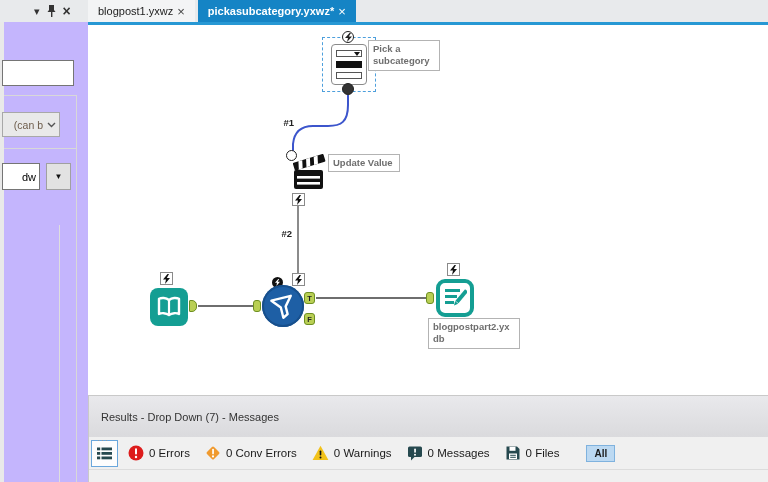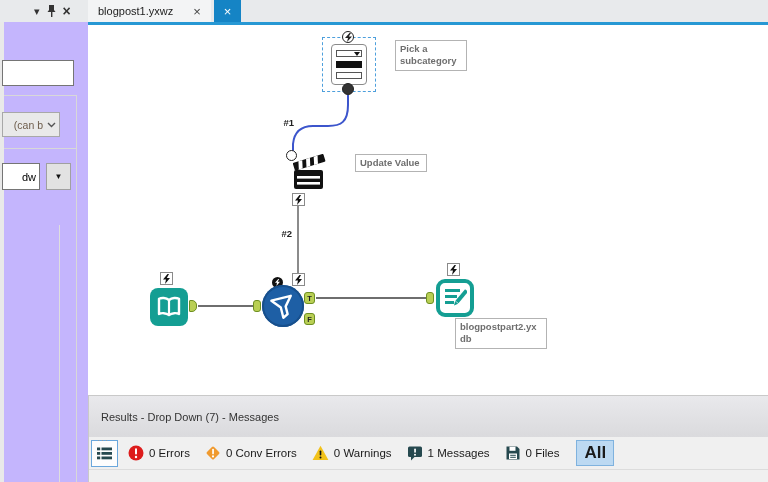--- a/index.html
+++ b/index.html
@@ -5,21 +5,21 @@
   * { margin:0; padding:0; box-sizing:border-box; }
   html,body { width:768px; height:482px; overflow:hidden; }
   body { font-family:"Liberation Sans", sans-serif; background:#e9e9e9; position:relative; }
 
   
   .topbar { position:absolute; left:0; top:0; width:768px; height:22px; background:#e8eaec; }
   .panel-controls { position:absolute; left:34px; top:2px; width:52px; height:18px; display:flex; align-items:center; gap:6px; color:#333; }
   .pc-caret { font-size:11px; line-height:18px; cursor:default; }
   .pc-close { font-size:14px; font-weight:bold; line-height:16px; }
   .tabs { position:absolute; left:88px; top:0; height:22px; display:flex; }
-  .tab { height:22px; display:flex; align-items:center; gap:20px; padding:0 10px; font-size:11px; cursor:default; }
+  .tab { height:22px; display:flex; align-items:center; gap:4px; padding:0 10px; font-size:11px; cursor:default; }
   .tab.inactive { background:#f3f4f5; color:#222; margin-right:3px; }
   .tab.active { background:#1584c5; color:#fff; font-weight:bold; }
   .tab .tab-close { font-size:13px; line-height:13px; font-weight:normal; }
   .tab.inactive .tab-close { color:#444; }
   .tab.active .tab-close { color:#fff; }
 
   
   .sidebar { position:absolute; left:4px; top:22px; width:88px; height:460px; background:#c4b5fd; border-right:1px solid #c9c9c9; }
   .sb-hline1 { position:absolute; left:0; top:73px; width:72px; height:1px; background:#d8d8d8; }
   .sb-hline2 { position:absolute; left:0; top:126px; width:72px; height:1px; background:#d8d8d8; }
@@ -39,57 +39,58 @@
   .dd-row.solid { background:#111; border-color:#111; }
   .dd-tri { position:absolute; right:1px; top:1px; width:0; height:0; border-left:3px solid transparent; border-right:3px solid transparent; border-top:4px solid #111; }
 
   .anchor-circle { position:absolute; width:12px; height:12px; border-radius:50%; background:#fff; border:1.5px solid #222; display:flex; align-items:center; justify-content:center; }
   .anchor-circle.dark { background:#333; }
   .anchor-black { position:absolute; width:11px; height:11px; border-radius:50%; background:#111; display:flex; align-items:center; justify-content:center; }
   .lightning-box { position:absolute; width:13px; height:13px; background:#fff; border:1px solid #8a8a8a; display:flex; align-items:center; justify-content:center; }
 
   .conn-label { position:absolute; font-size:9.5px; font-weight:bold; color:#222; }
 
-  .annotation { position:absolute; background:#fff; border:1px solid #b3b3b3; padding:2px 4px; font-size:9.5px; font-weight:bold; color:#6e6e6e; line-height:1.3; white-space:pre-line;margin-left:27px; }
+  .annotation { position:absolute; background:#fff; border:1px solid #b3b3b3; padding:2px 4px; font-size:9.5px; font-weight:bold; color:#6e6e6e; line-height:1.3; white-space:pre-line; }
 
   .input-icon { position:absolute; left:62px; top:263px; width:38px; height:38px; background:#149e93; border-radius:8px; display:flex; align-items:center; justify-content:center; }
   .output-icon { position:absolute; left:348px; top:254px; width:38px; height:38px; background:#fff; border:4px solid #149e93; border-radius:9px; display:flex; align-items:center; justify-content:center; }
   .filter-icon { position:absolute; left:174px; top:260px; width:42px; height:42px; background:#1e5fa5; border-radius:50%; display:flex; align-items:center; justify-content:center; box-shadow:inset 0 0 0 2px #174f8c; }
   .clapper { position:absolute; left:203px; top:126px; width:36px; height:42px; }
 
   .anchor-green { position:absolute; width:8px; height:12px; background:#b9cf54; border:1px solid #6e8f21; border-radius:3px; }
   .anchor-letter { position:absolute; width:11px; height:12px; background:#b9cf54; border:1px solid #6e8f21; border-radius:3px; font-size:7.5px; font-weight:bold; color:#222; text-align:center; line-height:11px; }
 
   
   .results { position:absolute; left:88px; top:395px; width:680px; height:87px; background:#f0f0f0; border-left:1px solid #c9c9c9; border-top:1px solid #c9c9c9; }
   .results-header { height:41px; background:linear-gradient(#e9e9ec,#dadadd); display:flex; align-items:center; padding-left:12px; font-size:11px; color:#333; }
   .results-toolbar { height:33px; background:#f0f0f0; border-bottom:1px solid #dcdcdc; display:flex; align-items:center; padding-left:2px; position:relative; }
   .grip-dots { position:absolute; left:8px; top:-2px; font-size:9px; color:#999; letter-spacing:1px; }
   .view-btn { width:27px; height:27px; background:#fdfdfd; border:1px solid #6aa7dc; display:flex; align-items:center; justify-content:center; margin-right:10px; cursor:default; }
   .status-item { display:flex; align-items:center; gap:5px; margin-right:15px; font-size:11.5px; color:#1a1a1a; cursor:default; }
-  .all-btn { margin-left:2px; padding:2px 7px; background:#bcd9f2; border:1px solid #7fb2de; font-size:17px; font-weight:bold; color:#1a1a1a; cursor:default; }
+  .all-btn { margin-left:12px; padding:2px 7px; background:#bcd9f2; border:1px solid #7fb2de; font-size:10px; font-weight:bold; color:#1a1a1a; cursor:default; }
 </style>
 </head>
 <body>
 
 <div class="topbar">
   <div class="panel-controls">
     <span class="pc-caret">▾</span>
     <svg width="11" height="14" viewBox="0 0 11 14">
       <path d="M3,1 h5 v5 l1.5,2 h-8 l1.5,-2 z" fill="#333"></path>
       <rect x="5" y="8" width="1.4" height="5" fill="#333"></rect>
     </svg>
     <span class="pc-close">×</span>
   </div>
   <div class="tabs">
     <div class="tab inactive">
       <span>blogpost1.yxwz</span>
       <span class="tab-close">×</span>
     </div>
     <div class="tab active">
+      <span>pickasubcategory.yxwz*</span>
       <span class="tab-close">×</span>
     </div>
   </div>
 </div>
 
 <div class="sidebar">
   <div class="sb-hline1"></div>
   <div class="sb-hline2"></div>
   <div class="sb-vline1"></div>
   <div class="sb-vline2"></div>
@@ -248,21 +249,21 @@
       </svg>
       <span>0 Warnings</span>
     </div>
     <div class="status-item">
       <svg width="16" height="16" viewBox="0 0 16 16">
         <rect x="1" y="1.5" width="14" height="10.5" rx="1.5" fill="#26494f"></rect>
         <polygon points="4,11 4,15.5 8.5,11" fill="#26494f"></polygon>
         <rect x="7.2" y="3.4" width="1.7" height="4.4" rx="0.8" fill="#fff"></rect>
           <circle cx="8" cy="9.8" r="1" fill="#fff"></circle>
       </svg>
-      <span>1 Messages</span>
+      <span>0 Messages</span>
     </div>
     <div class="status-item">
       <svg width="16" height="16" viewBox="0 0 16 16">
         <path d="M1.5,1.5 h10.5 l2.5,2.5 v10.5 h-13 z" fill="#26494f"></path>
         <rect x="4.5" y="1.8" width="6" height="4" fill="#fff"></rect>
         <rect x="4" y="8.5" width="8" height="5.5" fill="#fff"></rect>
         <rect x="5.2" y="9.8" width="5.6" height="1" fill="#26494f"></rect>
           <rect x="5.2" y="11.8" width="5.6" height="1" fill="#26494f"></rect>
       </svg>
       <span>0 Files</span>

